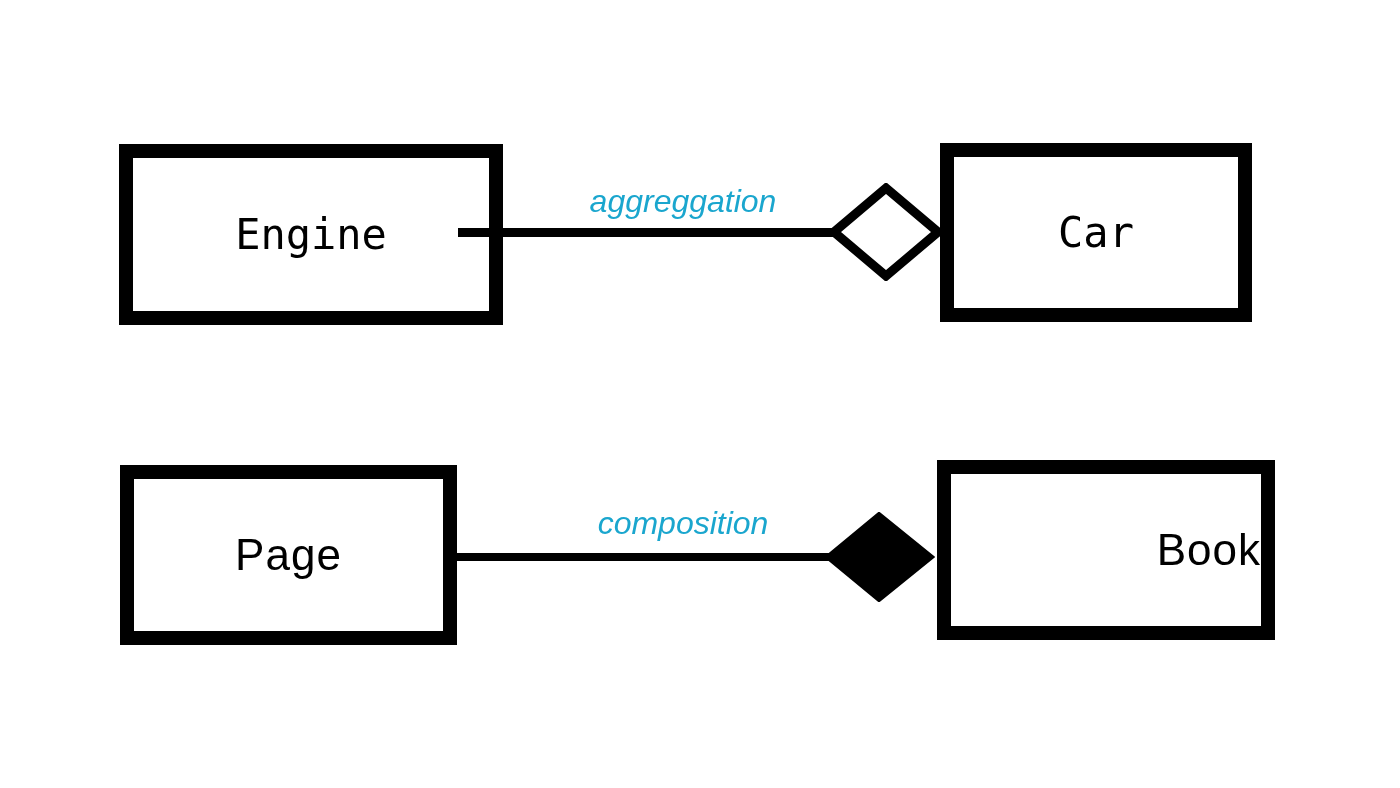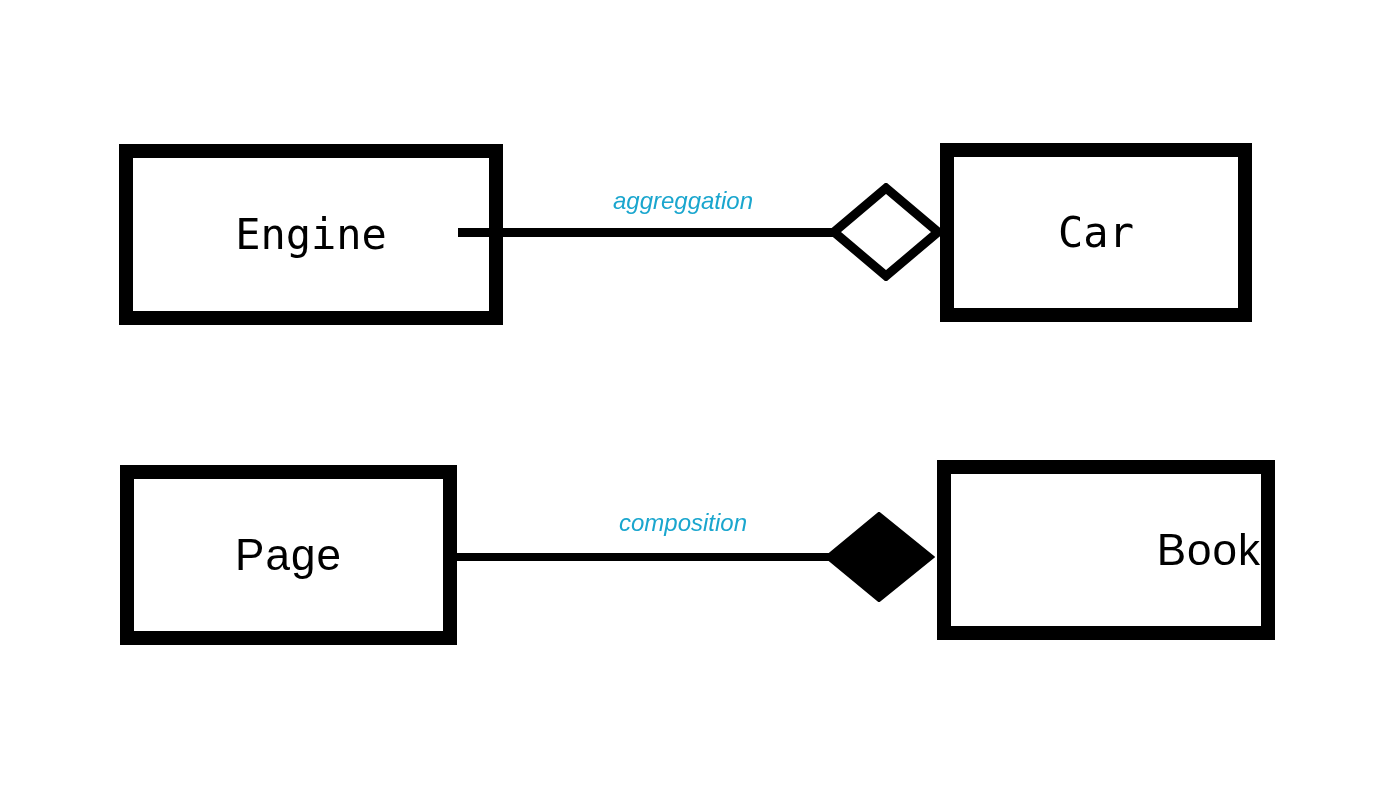--- a/index.html
+++ b/index.html
@@ -44,21 +44,21 @@
     background: #000000;
   }
   .line-top    { left: 458px; top: 228px; width: 378px; height: 9px; }
   .line-bottom { left: 457px; top: 553px; width: 374px; height: 8px; }
 
   .relation-label {
     position: absolute;
     width: 306px;
     text-align: center;
     font-style: italic;
-    font-size: 24px;
+    font-size: 32px;
     line-height: 38px;
     font-family: "Liberation Sans", "DejaVu Sans", sans-serif;
   }
   .label-top    { left: 530px; top: 182px; }
   .label-bottom { left: 530px; top: 504px; }
 
   .diamond-svg {
     position: absolute;
     display: block;
   }

